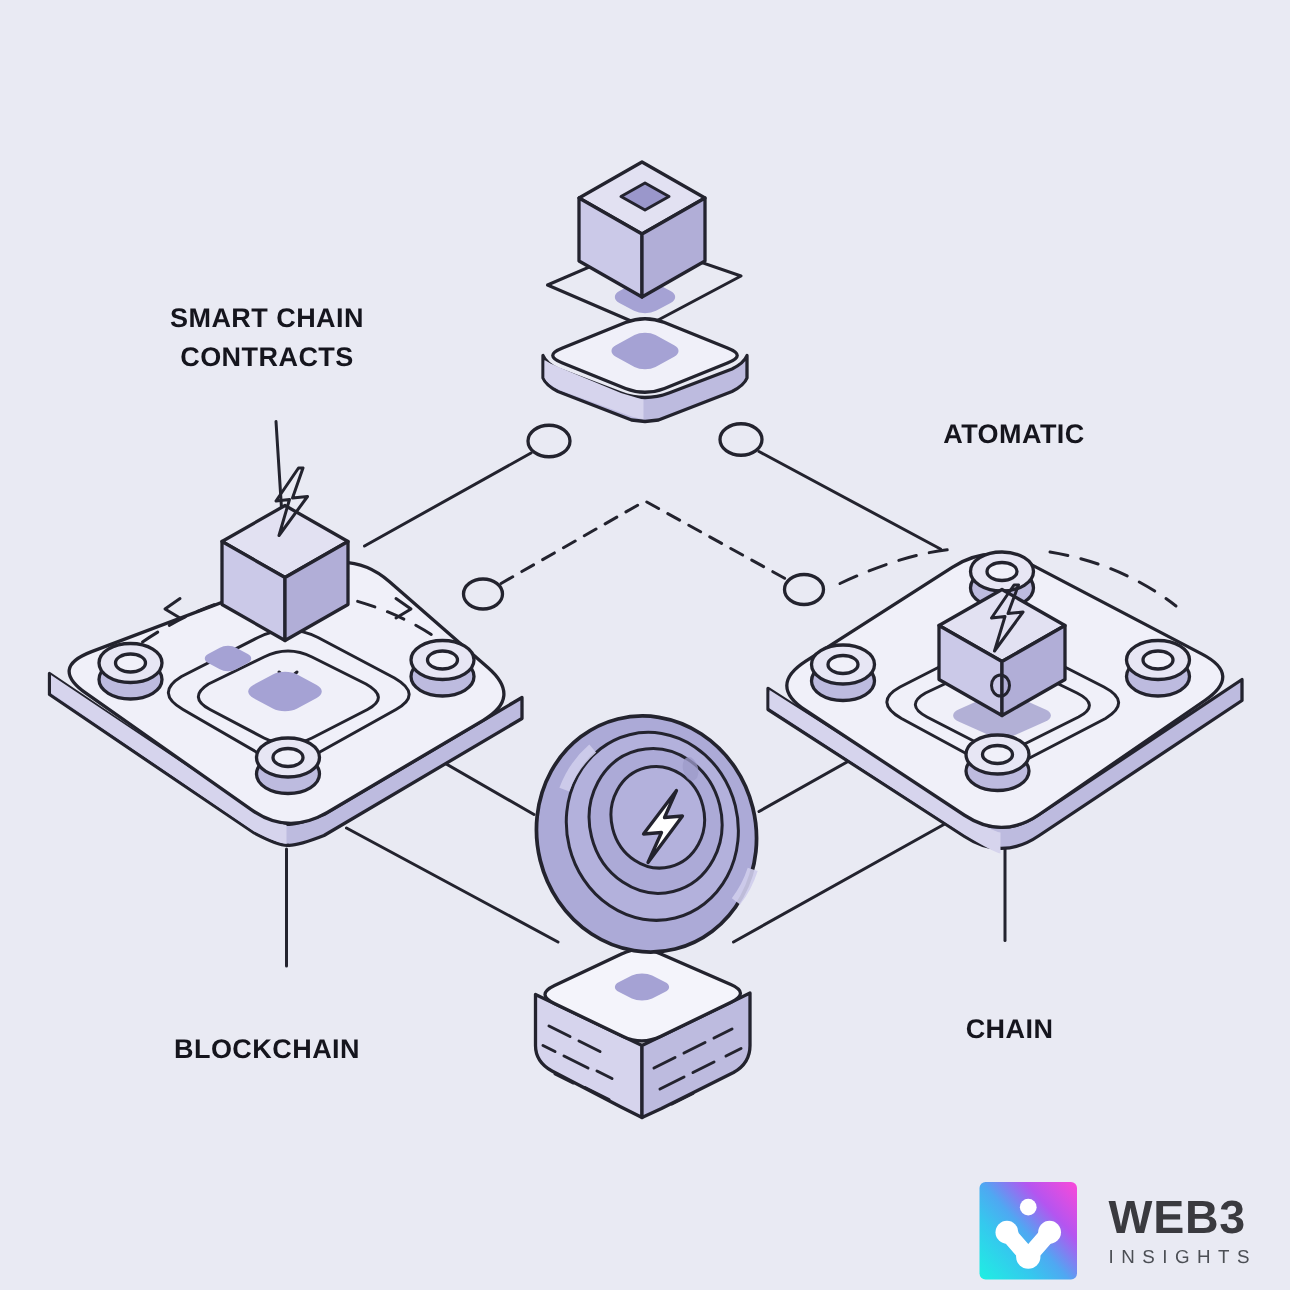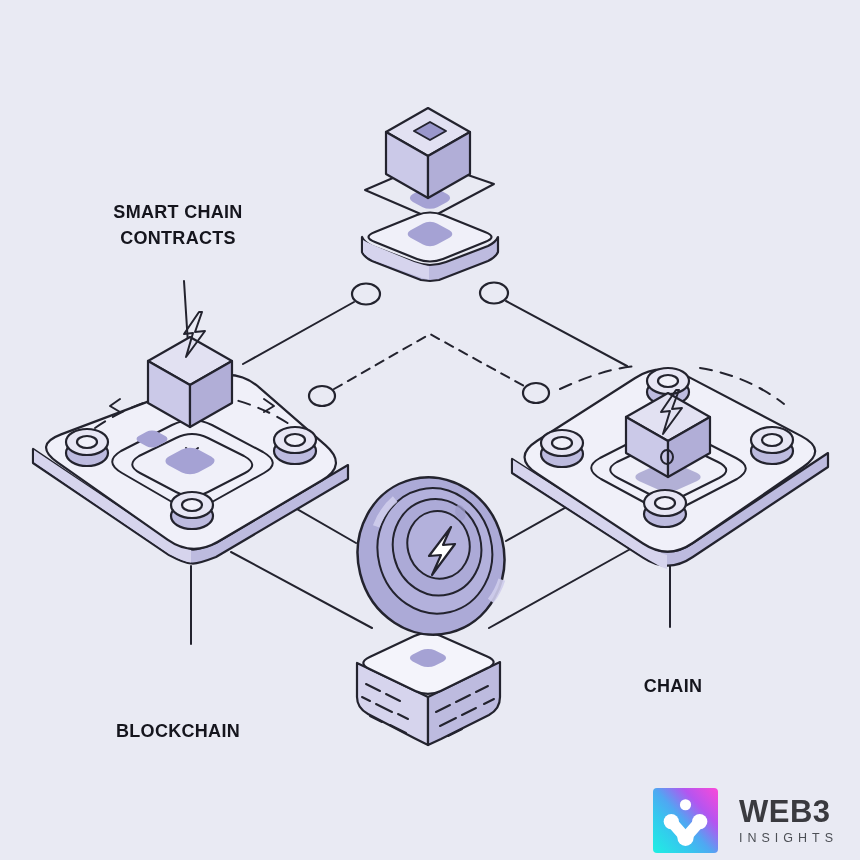--- a/index.html
+++ b/index.html
@@ -230,22 +230,23 @@
     </g>
     <path class="s f-bolt" stroke-width="2.2" d="M451,527 L429,556 L441,555 L432,575 L455,544 L443,545 Z"></path>
 
   </svg>
 
   <div class="diagram-label" style="left:68px;top:199px;width:220px;">
     <span>SMART CHAIN</span>
     <span>CONTRACTS</span>
   </div>
   <div class="diagram-label" style="left:566px;top:276px;width:220px;">
-  </div>
-  <div class="diagram-label" style="left:68px;top:718px;width:220px;">
+    <span>ATOMATIC</span>
+  </div>
+  <div class="diagram-label" style="left:68px;top:686px;width:220px;">
     <span>BLOCKCHAIN</span>
   </div>
   <div class="diagram-label" style="left:563px;top:673px;width:220px;">
     <span>CHAIN</span>
   </div>
 
   <div class="logo">
     <div class="logo-mark">
       <svg width="65" height="65" viewBox="0 0 64 64">
         <g fill="#ffffff" stroke="none">

